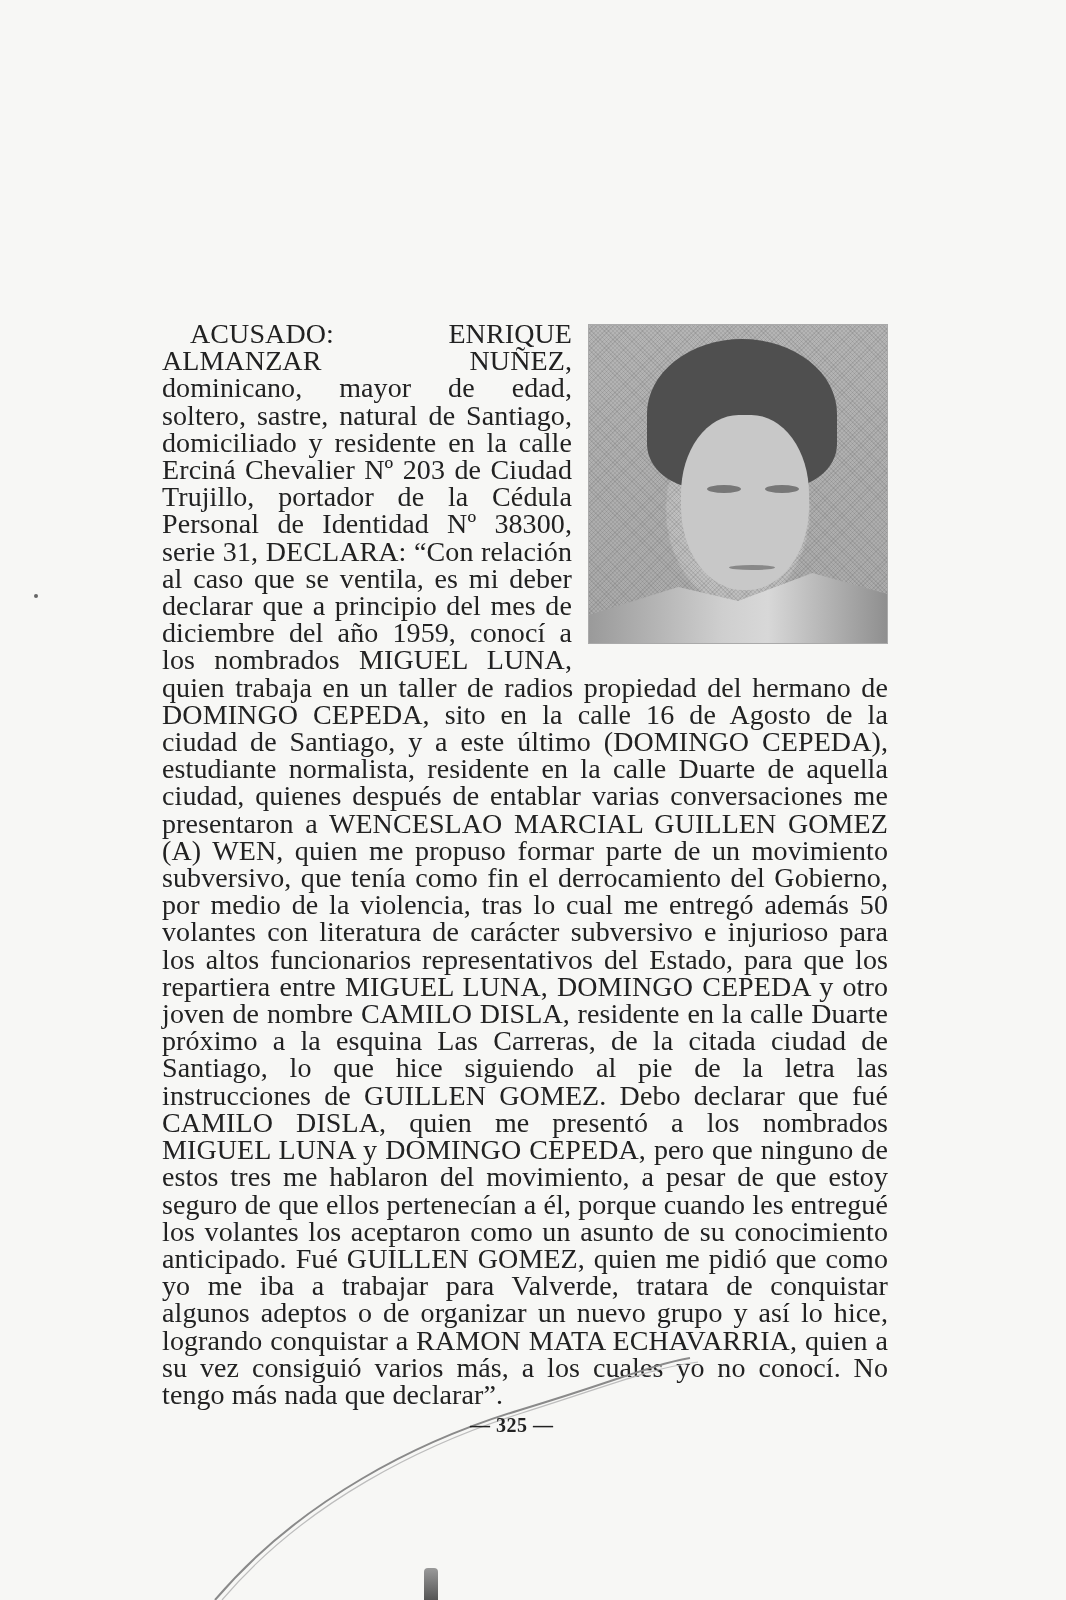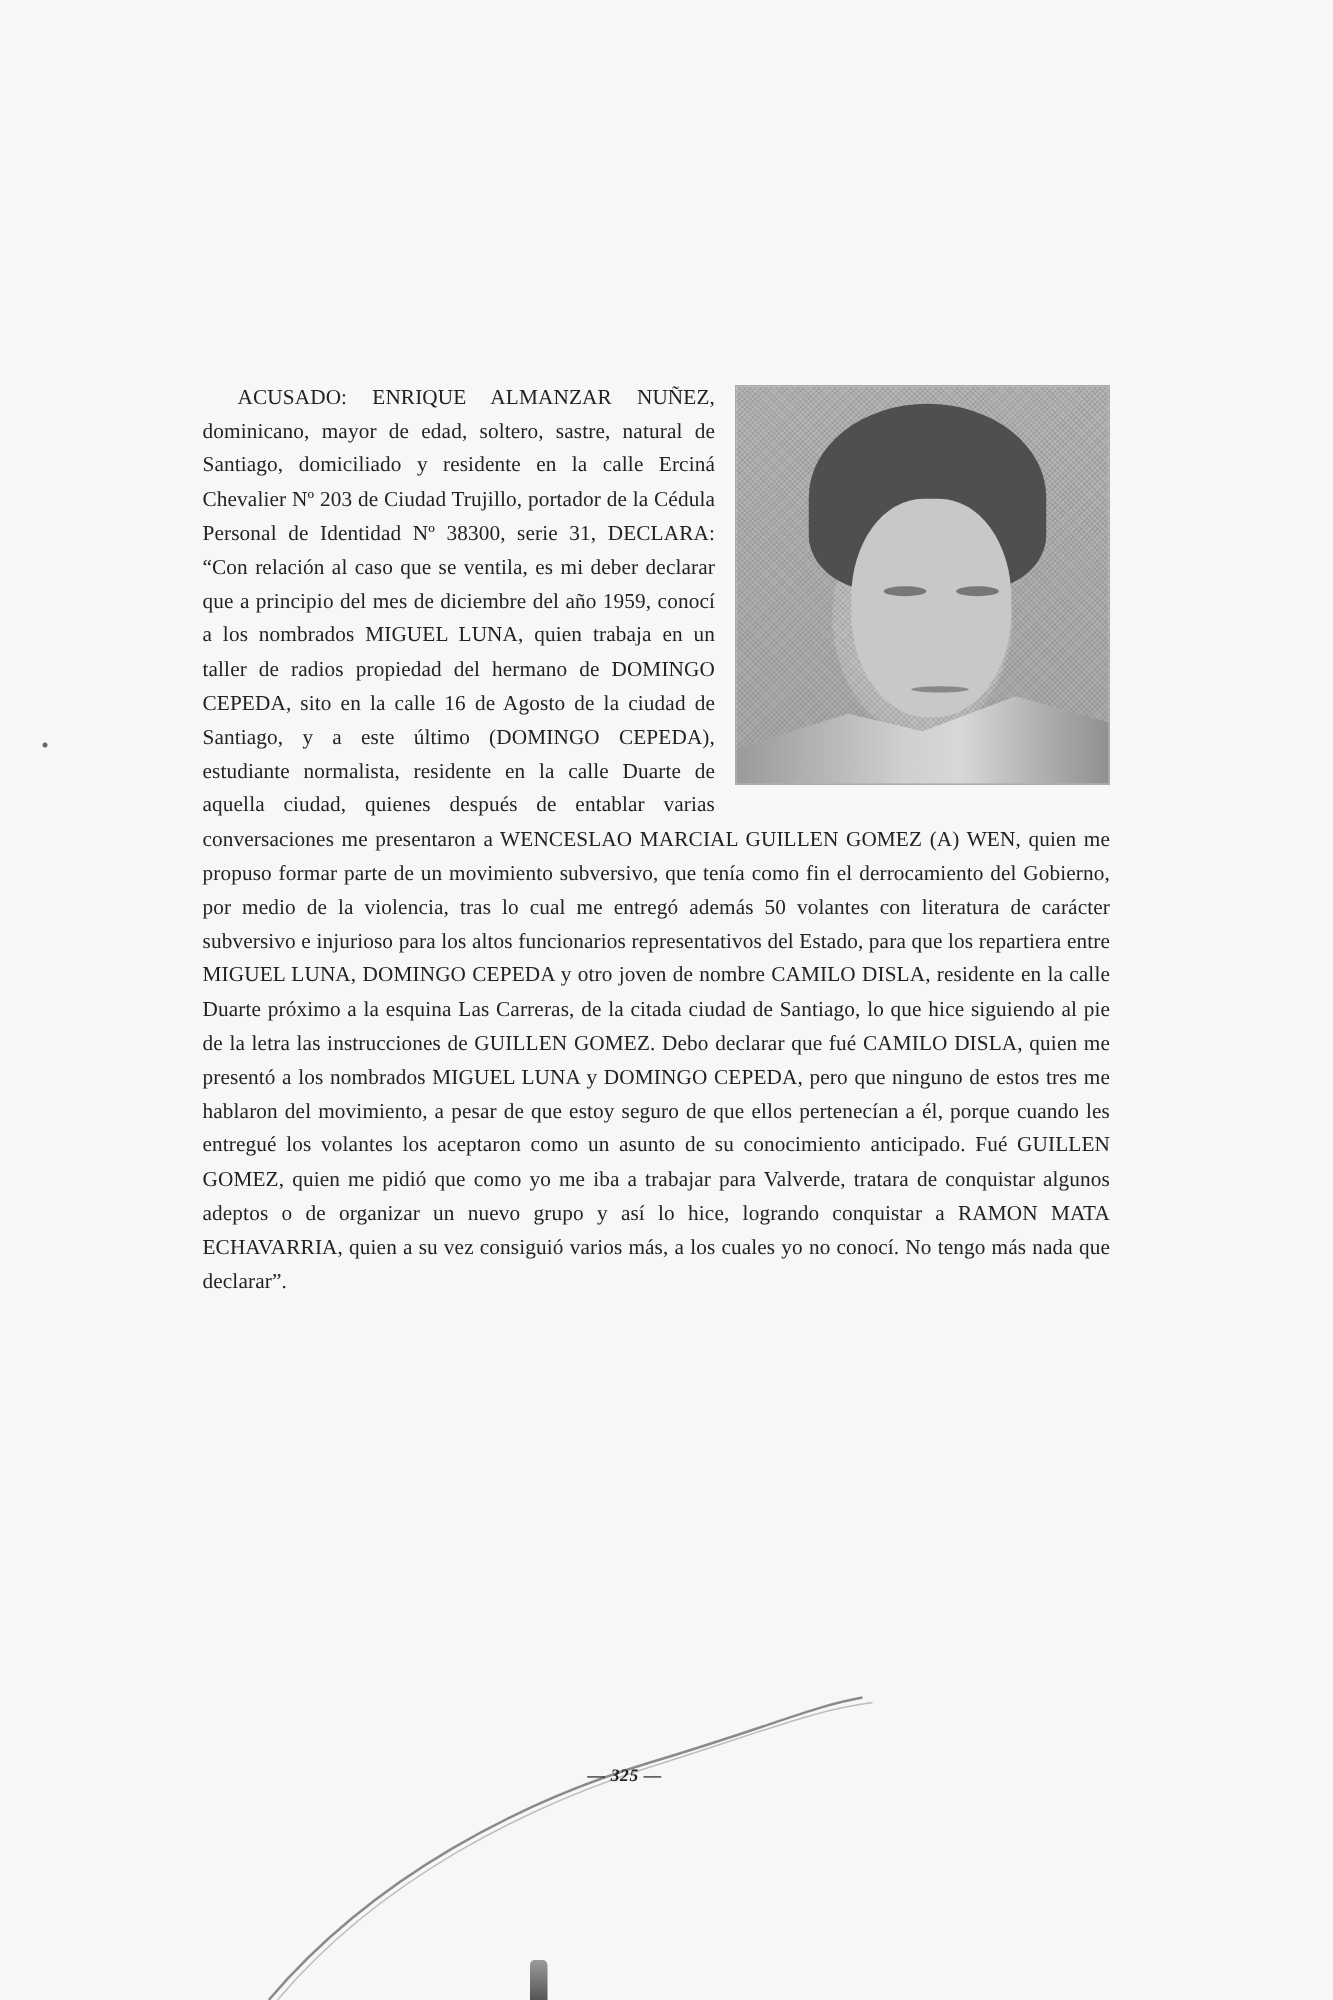--- a/index.html
+++ b/index.html
@@ -8,23 +8,23 @@
       background: #f7f7f5;
       position: relative; overflow: hidden;
       font-family: "Liberation Serif", "DejaVu Serif", serif;
       color: #222;
     }
     .page {
       position: absolute; left: 0; top: 0; width: 1066px; height: 1600px;
     }
     .text-block {
       position: absolute;
-      left: 162px; top: 304px;
+      left: 162px; top: 320px;
       width: 726px;
-      font-size: 17px;
+      font-size: 28px;
       line-height: 27.2px;
       text-align: justify;
       letter-spacing: 0.1px;
     }
     .para-indent { display: inline-block; width: 28px; }
     .photo {
       float: right;
       width: 298px; height: 318px;
       margin: 4px 0 4px 16px;
       position: relative;
@@ -52,24 +52,23 @@
     .photo .eye { position: absolute; top: 160px; width: 34px; height: 8px; background: #777; border-radius: 50%; }
     .photo .eye.l { left: 118px; } .photo .eye.r { left: 176px; }
     .photo .mouth { position: absolute; left: 140px; top: 240px; width: 46px; height: 5px; background: #888; border-radius: 50%; }
     .photo .shirt {
       position: absolute; left: 0; bottom: 0; width: 298px; height: 70px;
       background: linear-gradient(90deg, #9a9a9a 0%, #cfcfcf 45%, #d8d8d8 60%, #8f8f8f 100%);
       clip-path: polygon(0 60%, 30% 20%, 50% 40%, 75% 0, 100% 30%, 100% 100%, 0 100%);
     }
     .page-number {
       position: absolute; left: 470px; top: 1414px;
-      font-size: 14px; font-weight: bold;
+      font-size: 20px; font-weight: bold;
       font-family: "Liberation Serif", serif;
       letter-spacing: 0.5px;
-      font-style: italic;
     }
     .scan-arc { position: absolute; left: 0; top: 0; pointer-events: none; }
     .speck { position: absolute; width: 4px; height: 4px; background: #666; border-radius: 50%; }
     .clip-mark {
       position: absolute; left: 424px; top: 1568px; width: 14px; height: 32px;
       background: linear-gradient(180deg, #9a9a9a, #555);
       border-radius: 4px 4px 0 0;
     }
   </style>
 </head>

